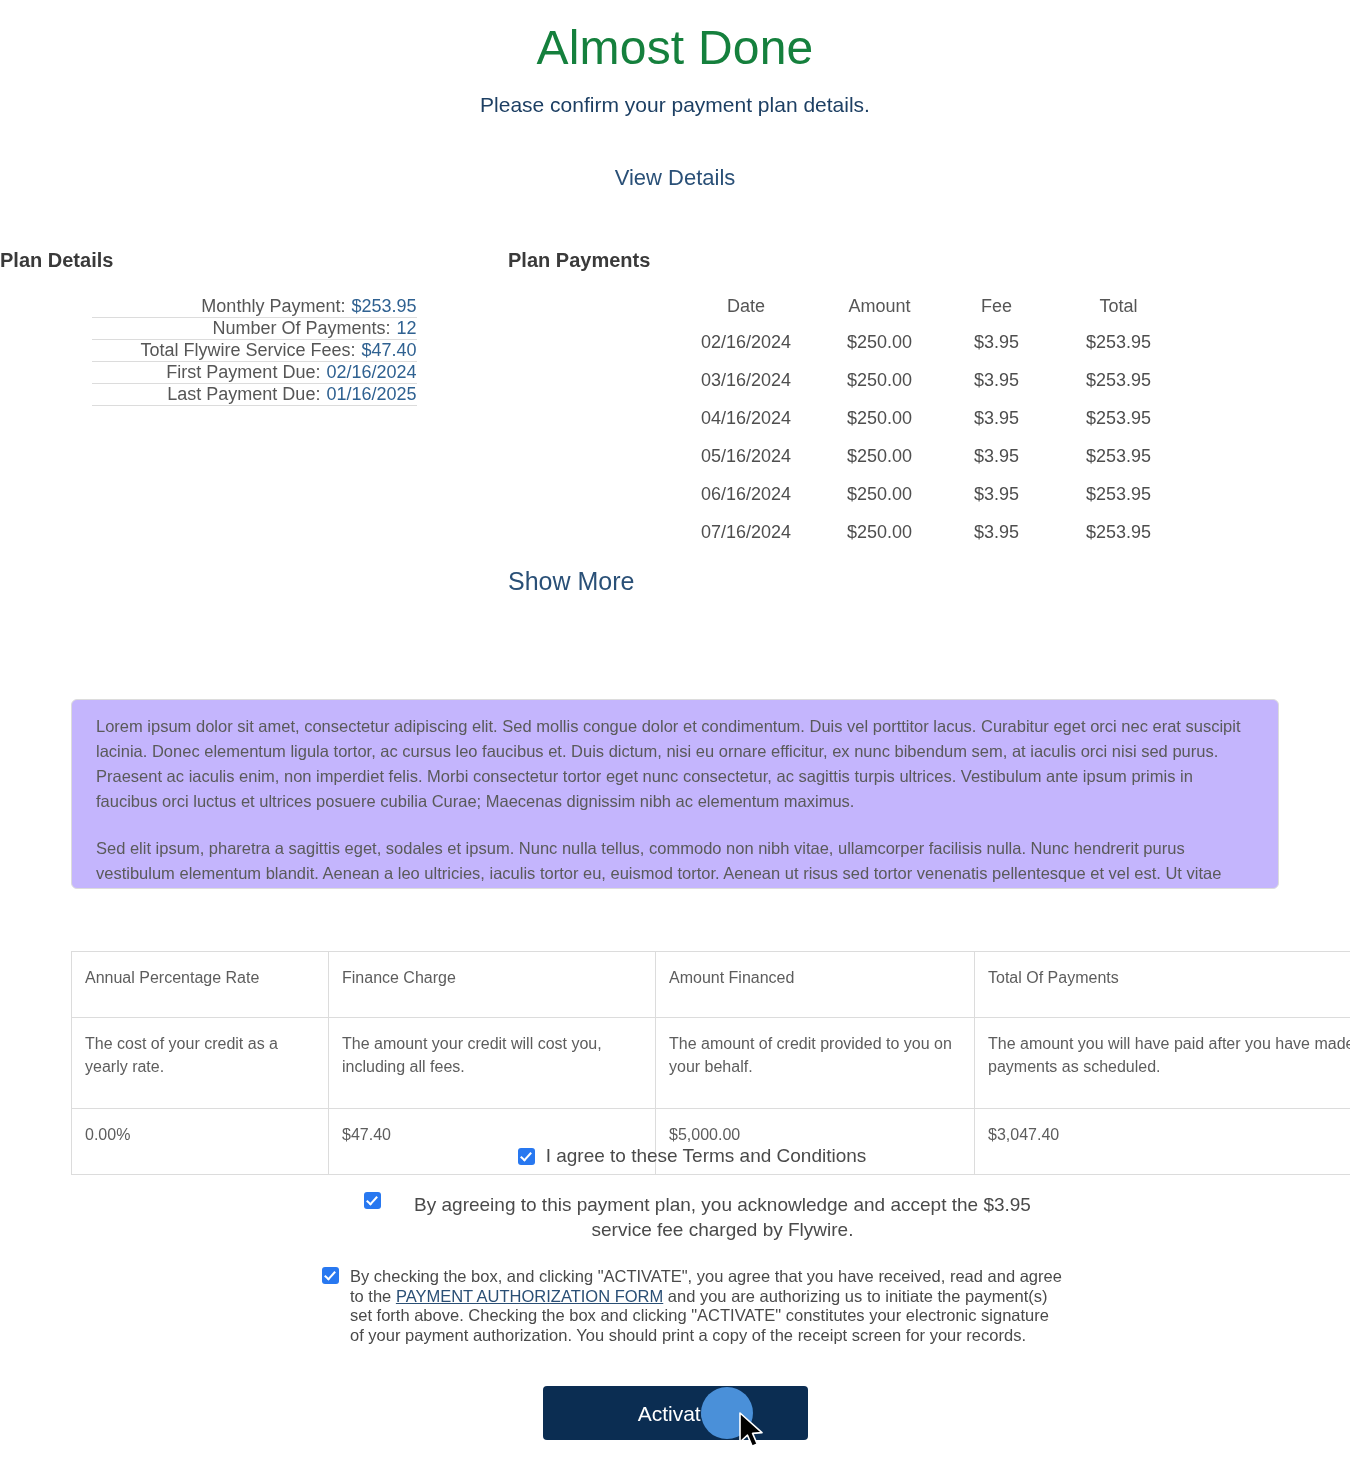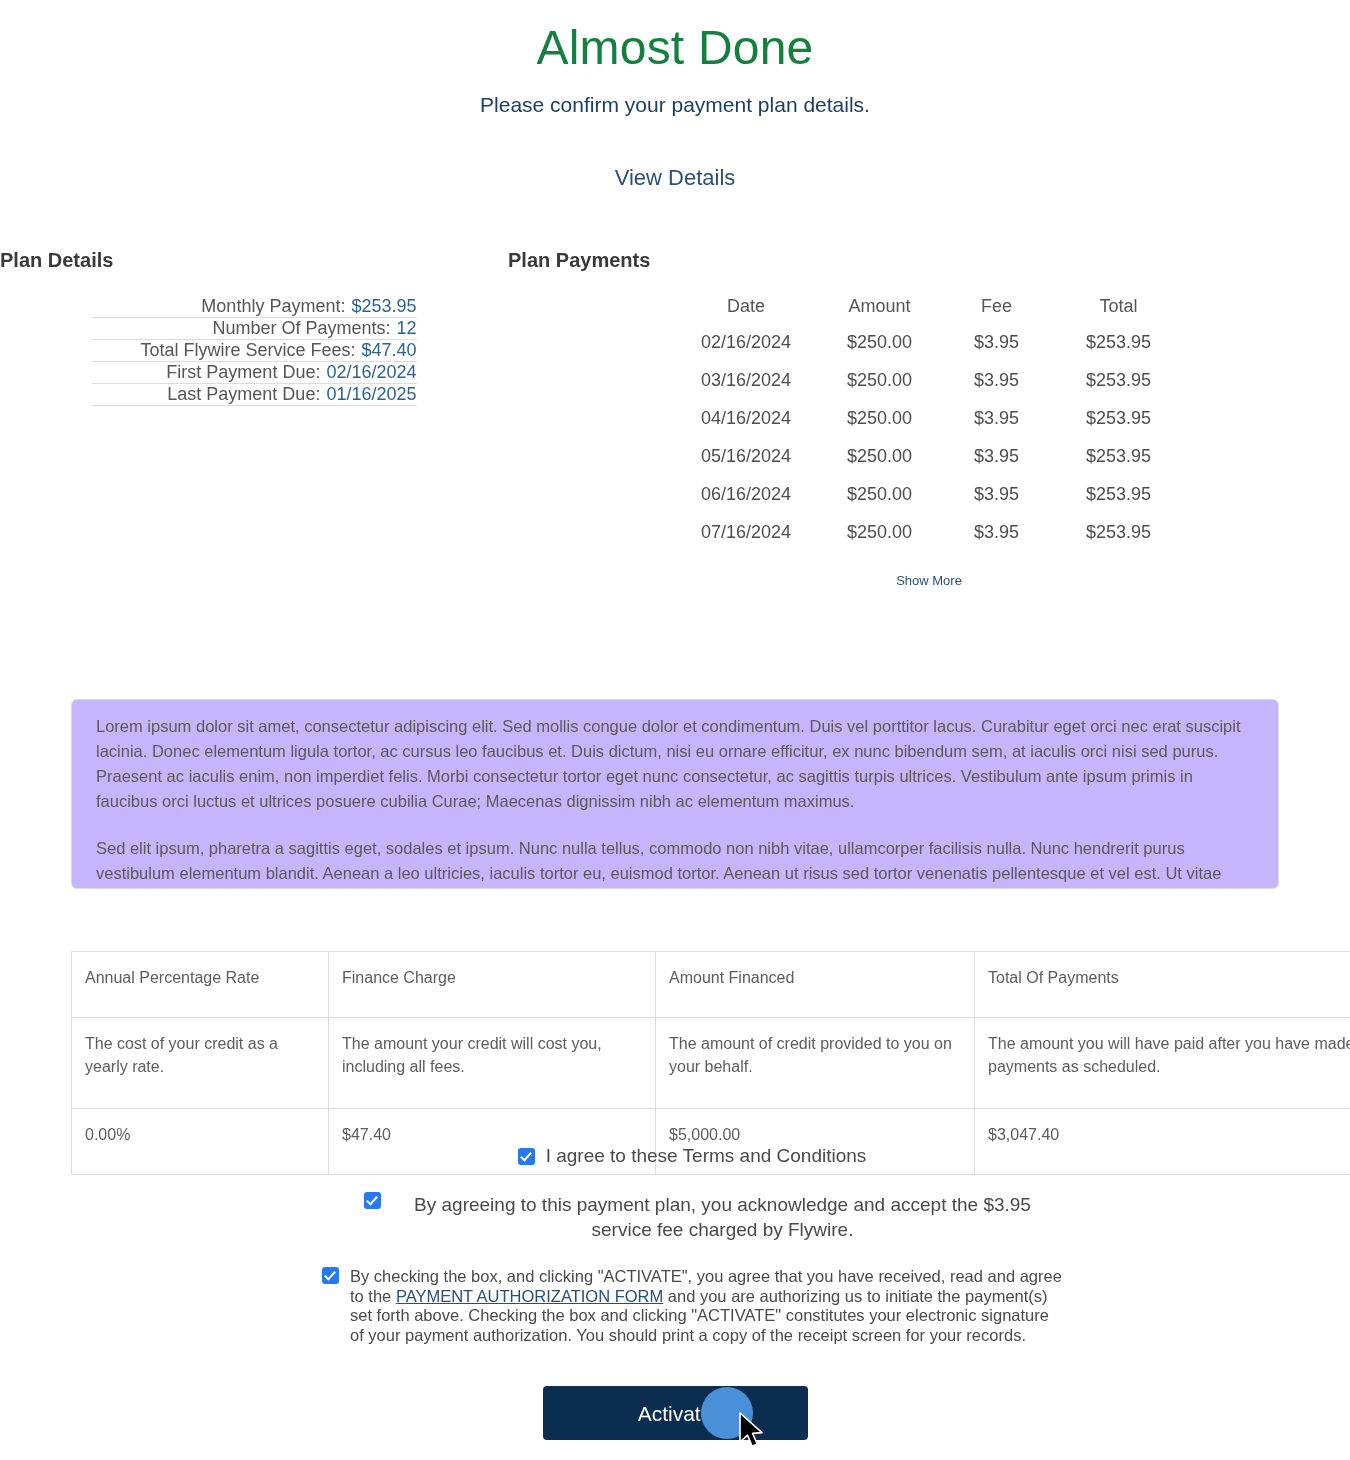--- a/index.html
+++ b/index.html
@@ -111,24 +111,23 @@
     padding: 8px 0 9px 0;
     font-size: 18px;
     color: #4e4e4e;
     white-space: nowrap;
   }
   .c-date { width: 145px; }
   .c-amount { width: 122px; }
   .c-fee { width: 112px; }
   .c-total { width: 132px; }
   .show-more {
-    text-align: center;
-    font-size: 13px;
+    font-size: 25px;
     color: #2a5077;
-    margin-top: 21px;
+    margin-top: 15px;
     cursor: pointer;
   }
 
   
   .terms-box {
     position: absolute;
     left: 71px;
     top: 683px;
     width: 1208px;
     height: 190px;

